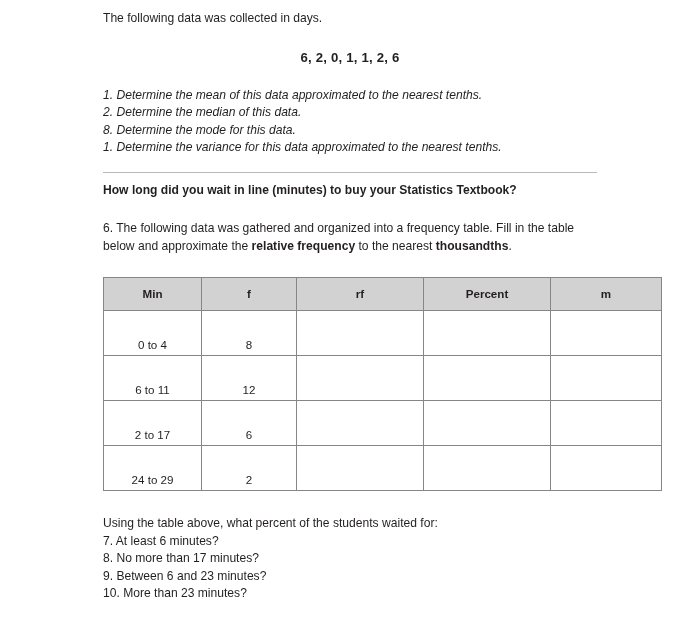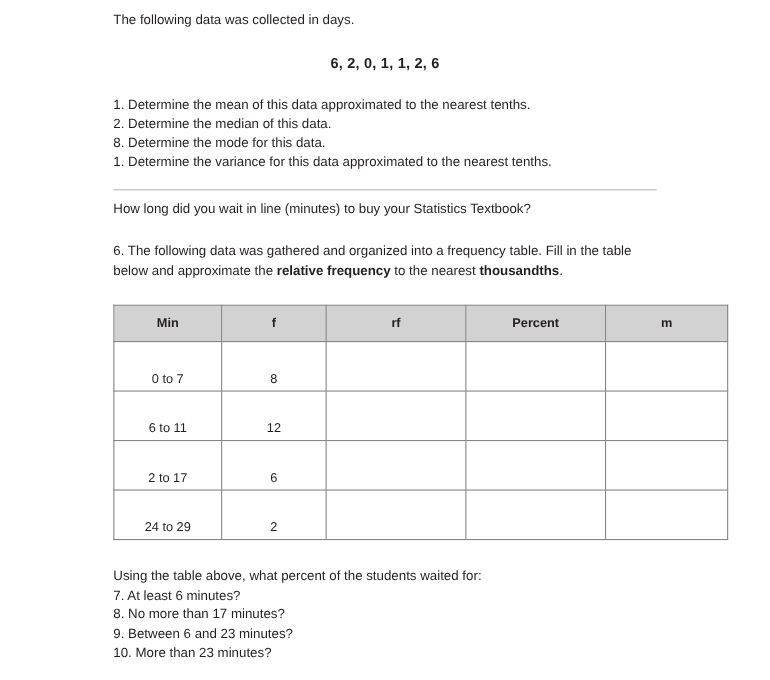--- a/index.html
+++ b/index.html
@@ -40,33 +40,35 @@
   }
   .data-values {
     text-align: center;
     font-weight: bold;
     font-size: 13.2px;
     margin: 22px 0 0 0;
     letter-spacing: 0.2px;
   }
   .task-list {
     margin: 22px 0 0 0;
+    font-style: italic;
   }
   .task-list .line {
     margin: 0;
   }
   .rule {
     margin: 15px 0 0 0;
     border: none;
     border-top: 1px solid #b9b9b9;
     height: 0;
     width: 494px;
   }
   .prompt-wait {
     margin: 9px 0 0 0;
+    font-weight: bold;
   }
   .prompt-six {
     margin: 21px 0 0 0;
     width: 496px;
   }
   .freq-table {
     margin: 22px 0 0 0;
     border-collapse: collapse;
     table-layout: fixed;
     width: 493px;
@@ -137,21 +139,21 @@
         <tr>
           <th class="col-min">Min</th>
           <th class="col-f">f</th>
           <th class="col-rf">rf</th>
           <th class="col-percent">Percent</th>
           <th class="col-m">m</th>
         </tr>
       </thead>
       <tbody>
         <tr>
-          <td>0 to 7</td>
+          <td>0 to 4</td>
           <td>8</td>
           <td class="blank"></td>
           <td class="blank"></td>
           <td class="blank"></td>
         </tr>
         <tr>
           <td>6 to 11</td>
           <td>12</td>
           <td class="blank"></td>
           <td class="blank"></td>

